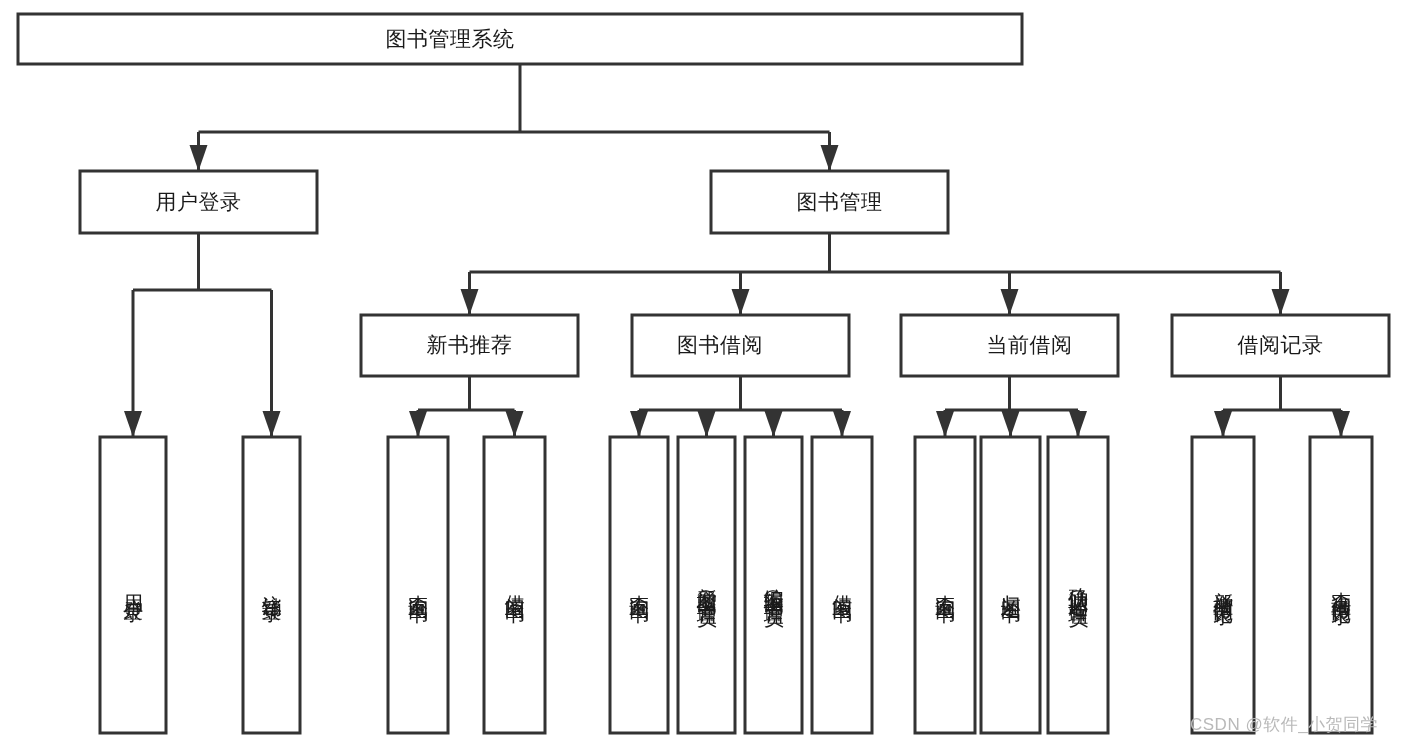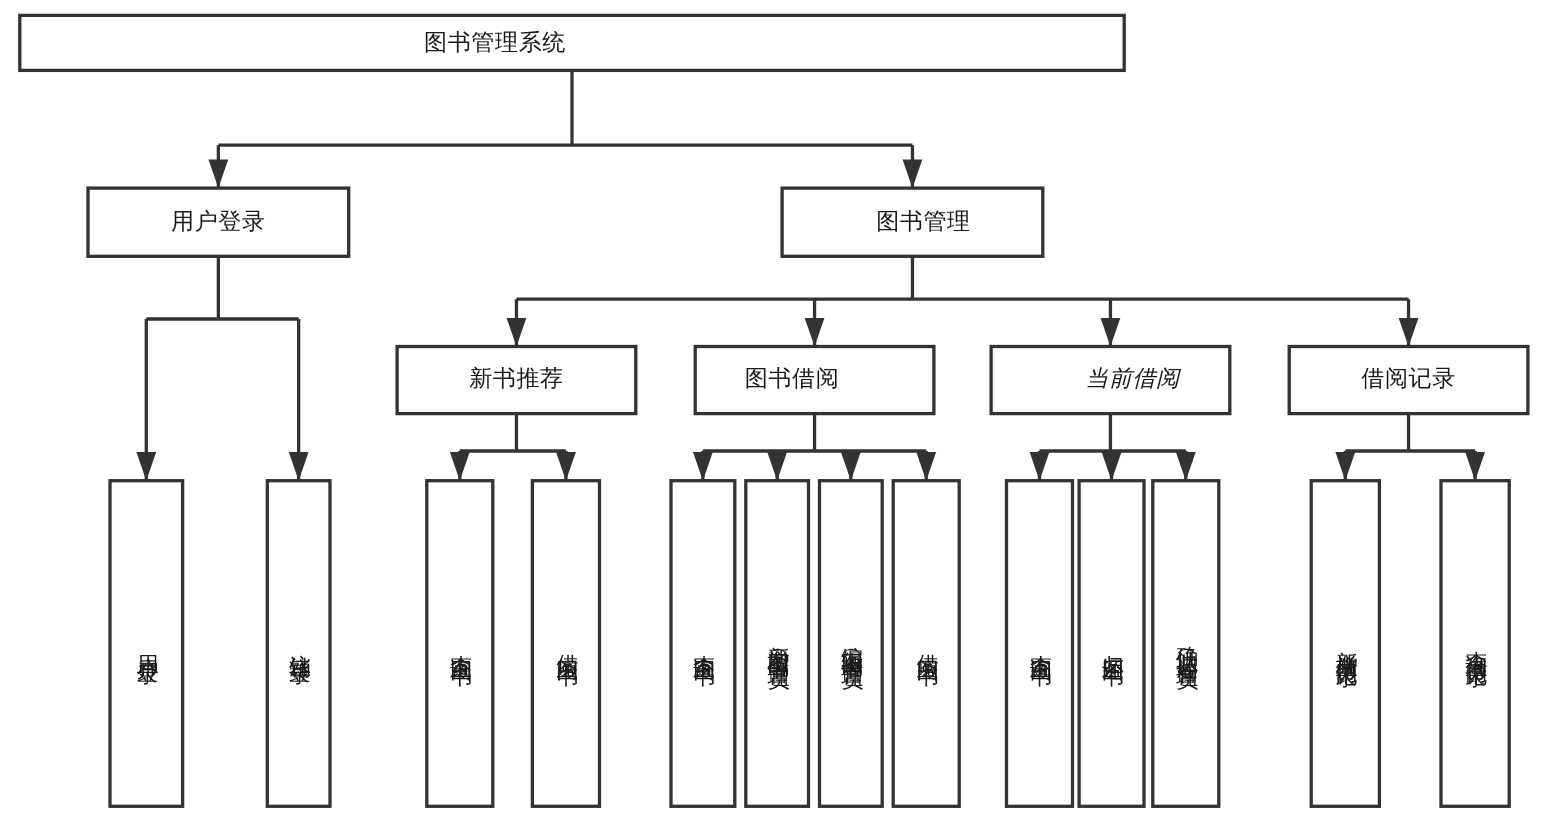--- a/index.html
+++ b/index.html
@@ -169,21 +169,21 @@
       <div class="node-label horizontal" style="left: 18px; top: 14px; width: 864px; height: 50px;">图书管理系统</div>
       <div class="node-hit" style="left: 18px; top: 14px; width: 1004px; height: 50px;"></div>
       <div class="node-label horizontal" style="left: 80px; top: 171px; width: 237px; height: 62px;">用户登录</div>
       <div class="node-hit" style="left: 80px; top: 171px; width: 237px; height: 62px;"></div>
       <div class="node-label horizontal" style="left: 711px; top: 171px; width: 237px; height: 62px; padding-left: 20px;">图书管理</div>
       <div class="node-hit" style="left: 711px; top: 171px; width: 237px; height: 62px;"></div>
       <div class="node-label horizontal" style="left: 361px; top: 315px; width: 217px; height: 61px;">新书推荐</div>
       <div class="node-hit" style="left: 361px; top: 315px; width: 217px; height: 61px;"></div>
       <div class="node-label horizontal" style="left: 632px; top: 315px; width: 176px; height: 61px;">图书借阅</div>
       <div class="node-hit" style="left: 632px; top: 315px; width: 217px; height: 61px;"></div>
-      <div class="node-label horizontal" style="left: 901px; top: 315px; width: 257px; height: 61px; font-style: italic;">当前借阅</div>
+      <div class="node-label horizontal" style="left: 901px; top: 315px; width: 257px; height: 61px;">当前借阅</div>
       <div class="node-hit" style="left: 901px; top: 315px; width: 217px; height: 61px;"></div>
       <div class="node-label horizontal" style="left: 1172px; top: 315px; width: 217px; height: 61px; text-align: right;">借阅记录</div>
       <div class="node-hit" style="left: 1172px; top: 315px; width: 217px; height: 61px;"></div>
       <div class="node-label vertical" style="left: 100px; top: 437px; width: 66px; height: 296px;">用户登录</div>
       <div class="node-hit" style="left: 100px; top: 437px; width: 66px; height: 296px;"></div>
       <div class="node-label vertical" style="left: 243px; top: 437px; width: 57px; height: 296px;">注销登录</div>
       <div class="node-hit" style="left: 243px; top: 437px; width: 57px; height: 296px;"></div>
       <div class="node-label vertical" style="left: 388px; top: 437px; width: 60px; height: 296px;">查询图书</div>
       <div class="node-hit" style="left: 388px; top: 437px; width: 60px; height: 296px;"></div>
       <div class="node-label vertical" style="left: 484px; top: 437px; width: 61px; height: 296px;">借阅图书</div>
@@ -201,14 +201,15 @@
       <div class="node-label vertical" style="left: 981px; top: 437px; width: 59px; height: 296px;">归还图书</div>
       <div class="node-hit" style="left: 981px; top: 437px; width: 59px; height: 296px;"></div>
       <div class="node-label vertical" style="left: 1048px; top: 437px; width: 60px; height: 296px;">确认归还（管理员）</div>
       <div class="node-hit" style="left: 1048px; top: 437px; width: 60px; height: 296px;"></div>
       <div class="node-label vertical" style="left: 1192px; top: 437px; width: 62px; height: 296px;">新增借阅记录</div>
       <div class="node-hit" style="left: 1192px; top: 437px; width: 62px; height: 296px;"></div>
       <div class="node-label vertical" style="left: 1310px; top: 437px; width: 62px; height: 296px;">查询借阅记录</div>
       <div class="node-hit" style="left: 1310px; top: 437px; width: 62px; height: 296px;"></div>
     </div>
 
+  <div id="watermark">CSDN @软件_小贺同学</div>
 
 </div>
 
 </body></html>

